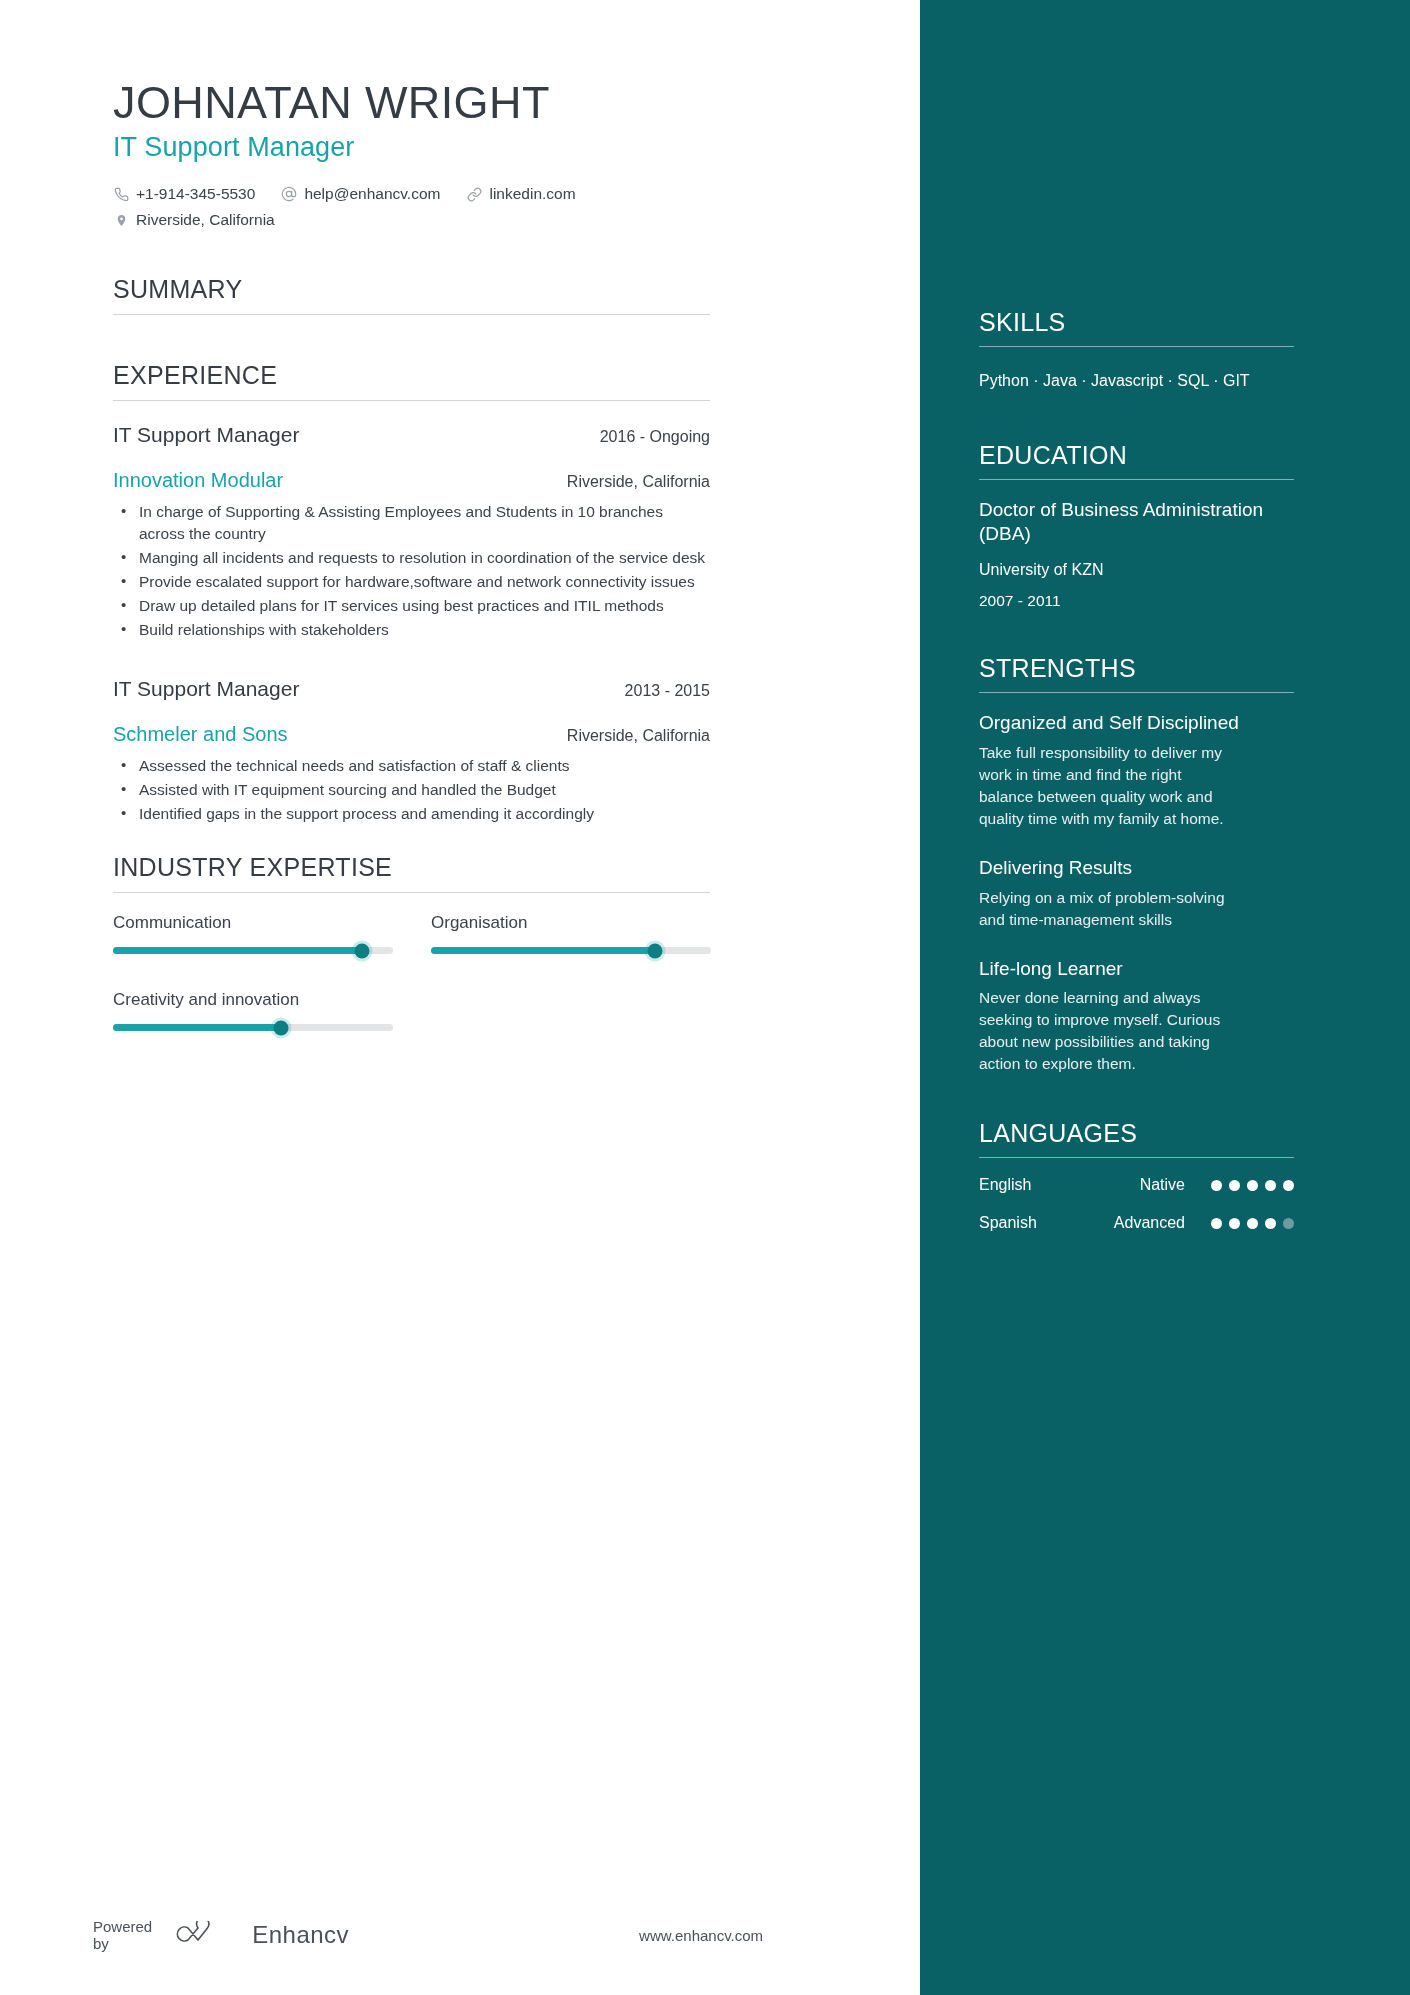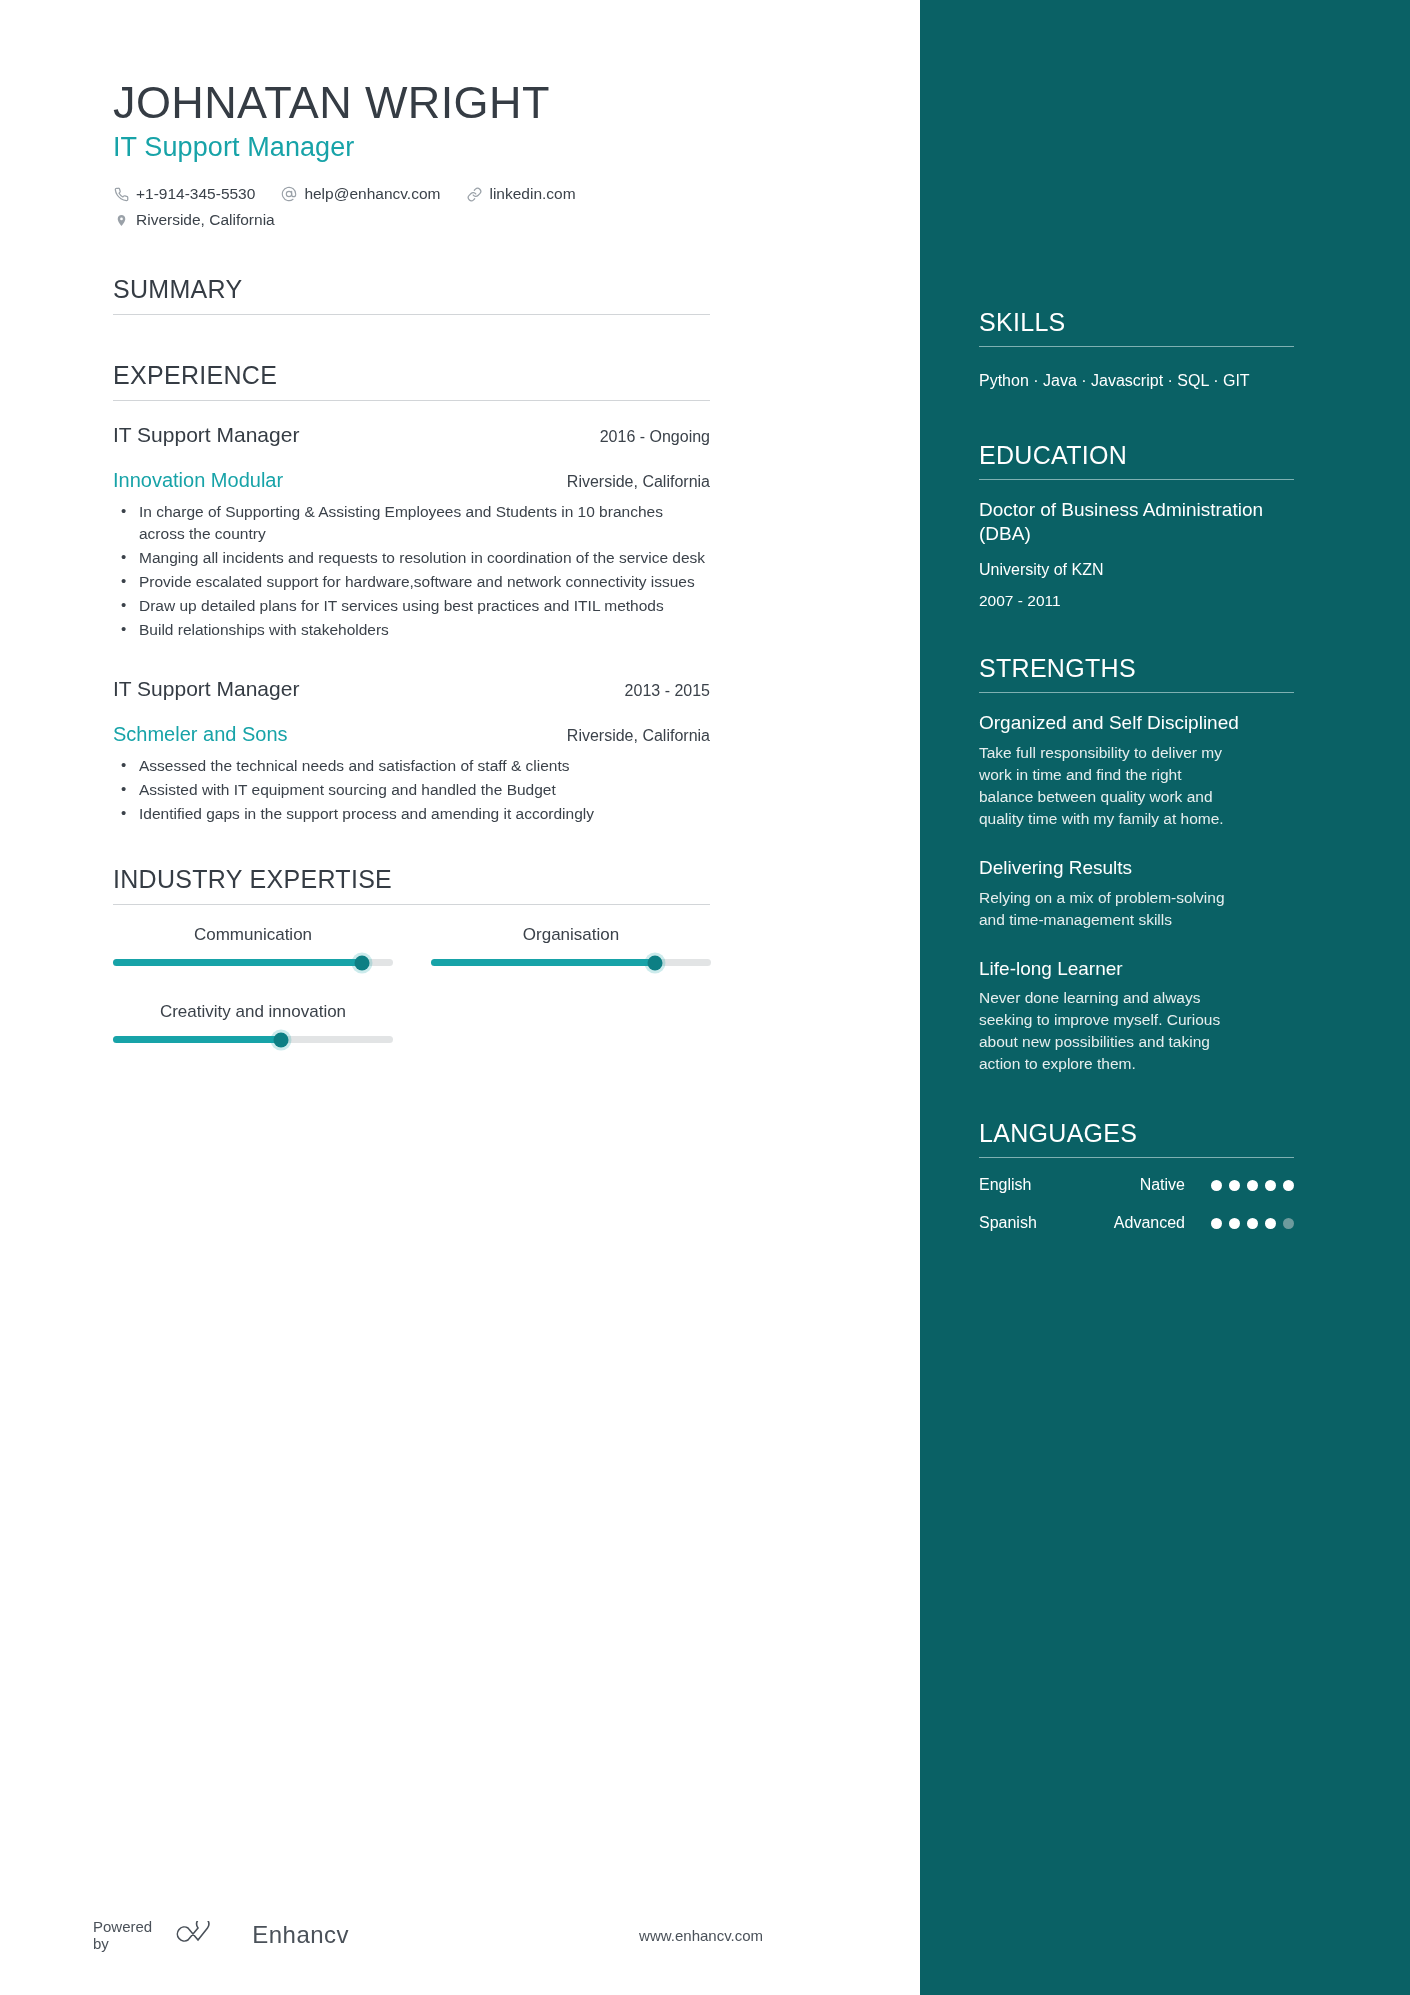--- a/index.html
+++ b/index.html
@@ -65,21 +65,21 @@
     display: inline-flex;
     align-items: center;
     justify-content: center;
     color: #9aa1a8;
     flex: 0 0 auto;
   }
   .c-icon svg { display: block; }
 
   
   .sec { margin-top: 46px; padding-right: 200px; }
-  .sec-compact { margin-top: 40px; }
+  .sec-compact { margin-top: 28px; }
 
   .sec-title {
     font-size: 25px;
     font-weight: 400;
     color: #353c44;
     letter-spacing: 0.3px;
   }
   .sec-rule {
     height: 1px;
     background: #d2d5d8;
@@ -152,21 +152,21 @@
 
   
   .expertise-grid {
     margin-top: 20px;
     display: grid;
     grid-template-columns: 318px 318px;
     column-gap: 0px;
     row-gap: 36px;
     width: 640px;
   }
-  .exp-item { width: 280px; text-align: center; }
+  .exp-item { width: 280px; }
   .exp-label {
     font-size: 17px;
     color: #3b424a;
     margin-bottom: 14px;
   }
   .slider {
     position: relative;
     height: 7px;
     background: #e2e4e5;
     border-radius: 4px;

